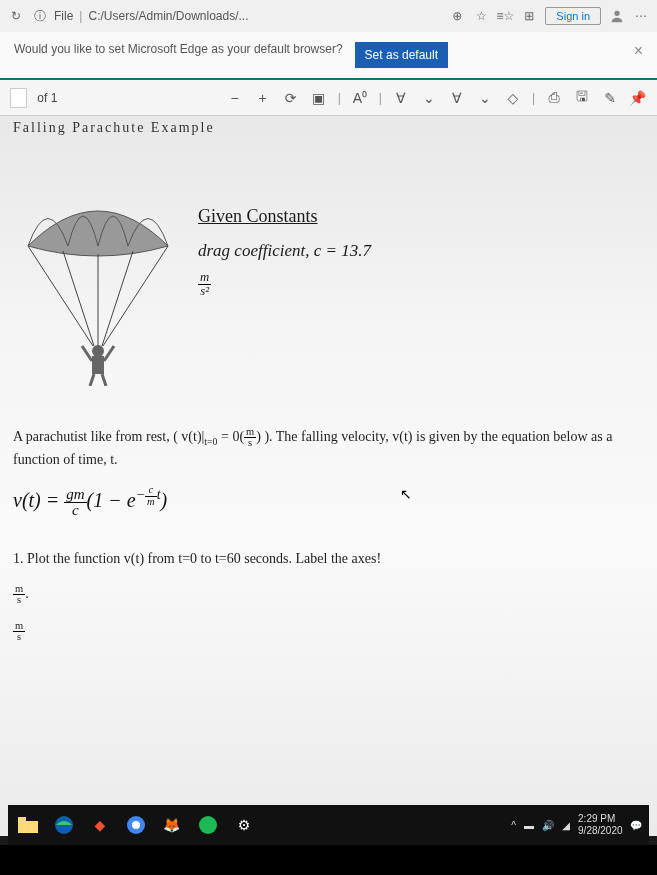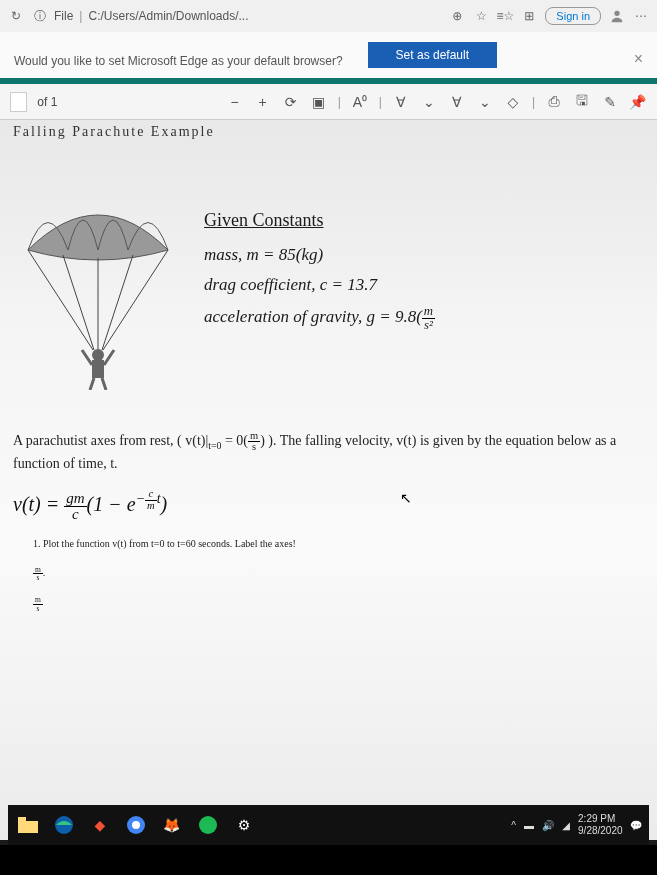--- a/index.html
+++ b/index.html
@@ -24,40 +24,40 @@
 .url-bar {
   display: flex;
   align-items: center;
   gap: 6px;
   flex: 1;
 }
 .url-divider { color: #999; }
 .chrome-icon { width: 16px; height: 16px; display: flex; align-items: center; justify-content: center; color: #666; }
 .signin-btn {
   border: 1px solid #999;
-  border-radius: 8px;
+  border-radius: 2px;
   padding: 2px 10px;
   font-size: 11px;
   color: #0078d4;
 }
 .default-banner {
   background: #fafafa;
   padding: 10px 14px;
   display: flex;
-  align-items: flex-end;
-  gap: 25px;
+  align-items: flex-start;
+  gap: 12px;
   font-size: 12px;
   color: #555;
-  border-bottom: 6px solid #0f766e;
+  border-bottom: 2px solid #0f766e;
 }
 .default-btn {
   background: #1a5fb4;
   color: #fff;
   border: none;
-  padding: 6px 28px;
+  padding: 6px 10px;
   font-size: 12px;
   cursor: pointer;
 }
 .close-x {
   margin-left: auto;
   font-size: 16px;
   color: #888;
   cursor: pointer;
 }
 .pdf-toolbar {
@@ -86,21 +86,21 @@
 }
 .doc-title {
   font-family: "Times New Roman", serif;
   font-size: 14px;
   color: #333;
   padding: 4px 0 20px;
   letter-spacing: 2px;
 }
 .constants-section {
   display: flex;
-  gap: 21px;
+  gap: 15px;
   margin-top: 30px;
   margin-bottom: 40px;
 }
 .parachute-fig {
   width: 170px;
   height: 200px;
   display: flex;
   align-items: center;
   justify-content: center;
 }
@@ -122,24 +122,24 @@
   font-family: "Times New Roman", serif;
   font-size: 14px;
   color: #222;
   line-height: 1.5;
 }
 .problem-text p { margin-bottom: 14px; }
 .eq {
   font-family: "Times New Roman", serif;
   font-size: 20px;
   font-style: italic;
-  margin: 14px 0 14px;
+  margin: 14px 0 30px;
   color: #111;
 }
-.q-item { margin-bottom: 24px; font-size: 10px; margin-left: 20px; }
+.q-item { margin-bottom: 24px; font-size: 14px; }
 .taskbar {
   position: absolute;
   bottom: 30px;
   left: 8px;
   right: 8px;
   height: 40px;
   background: #111;
   display: flex;
   align-items: center;
   padding: 0 6px;
@@ -255,33 +255,32 @@
         <circle cx="80" cy="165" r="6" fill="#666"></circle>
         <rect x="74" y="170" width="12" height="18" fill="#666"></rect>
         <line x1="74" y1="175" x2="64" y2="160" stroke="#666" stroke-width="3"></line>
         <line x1="86" y1="175" x2="96" y2="160" stroke="#666" stroke-width="3"></line>
         <line x1="76" y1="188" x2="72" y2="200" stroke="#666" stroke-width="3"></line>
         <line x1="84" y1="188" x2="88" y2="200" stroke="#666" stroke-width="3"></line>
       </svg>
     </div>
     <div class="constants-text">
       <div class="constants-heading">Given Constants</div>
-      <p><span>mass, m = 85(kg)</span></p>
       <p><span>drag coefficient, c = 13.7</span></p>
       <p>
-        <span>acceleration of gravity, g = 9.8(</span><span class="frac"><span class="n">m</span><span class="d">s²</span></span>
+        <span class="frac"><span class="n">m</span><span class="d">s²</span></span>
       </p>
     </div>
   </div>
 
   <span class="cursor-pointer">↖</span>
 
   <div class="problem-text">
     <p>
-      <span>A parachutist axes from rest, ( v(t)|</span><sub>t=0</sub><span> = 0(</span><span class="frac"><span class="n">m</span><span class="d">s</span></span><span>) ). The falling velocity, v(t) is given by the equation below as a function of time, t.</span>
+      <span>A parachutist like from rest, ( v(t)|</span><sub>t=0</sub><span> = 0(</span><span class="frac"><span class="n">m</span><span class="d">s</span></span><span>) ). The falling velocity, v(t) is given by the equation below as a function of time, t.</span>
     </p>
     <div class="eq">
       <span>v(t) = </span><span class="frac"><span class="n">gm</span><span class="d">c</span></span><span>(1 − e</span><sup>−<span class="frac"><span class="n">c</span><span class="d">m</span></span>t</sup><span>)</span>
     </div>
     <p class="q-item">1. Plot the function v(t) from t=0 to t=60 seconds. Label the axes!</p>
     <p class="q-item">
       <span class="frac"><span class="n">m</span><span class="d">s</span></span><span>.</span>
     </p>
     <p class="q-item">
       <span class="frac"><span class="n">m</span><span class="d">s</span></span>

